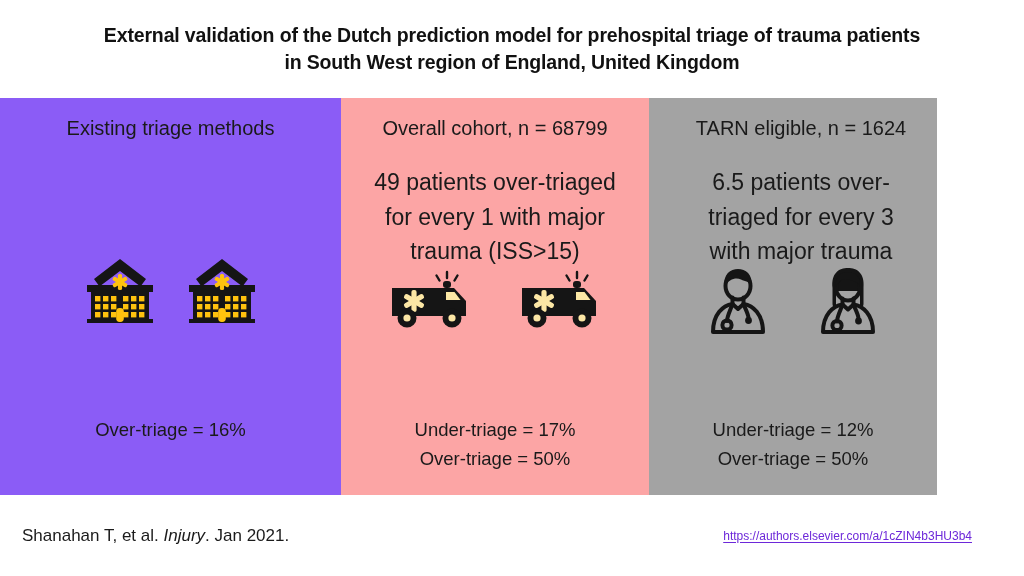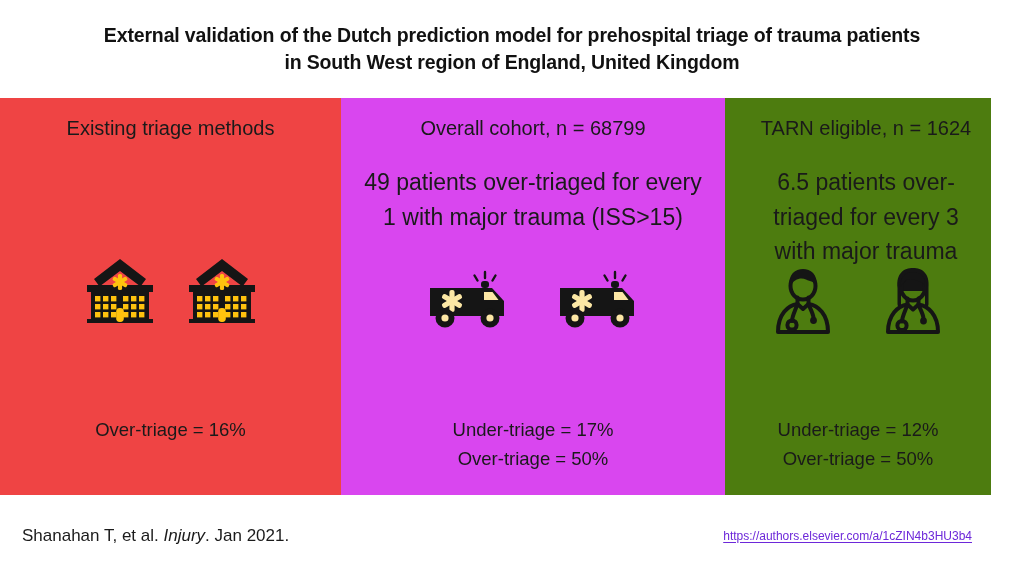--- a/index.html
+++ b/index.html
@@ -50,23 +50,23 @@
     display: flex;
   }
   .col {
     position: relative;
     box-sizing: border-box;
     display: flex;
     flex-direction: column;
     align-items: center;
     padding-top: 18px;
   }
-  .col-left   { width: 341px; background: #ef4444; }
-  .col-mid    { width: 384px; background: #d946ef; }
-  .col-right  { width: 266px; background: #4d7c0f; padding-left: 16px; }
+  .col-left   { width: 341px; background: #8b5cf6; }
+  .col-mid    { width: 308px; background: #fca5a5; }
+  .col-right  { width: 288px; background: #a3a3a3; padding-left: 16px; }
 
   .col-heading {
     font-size: 20px;
     line-height: 1.25;
     text-align: center;
     color: #1a1a1a;
     padding: 0 14px;
     box-sizing: border-box;
     width: 100%;
   }

